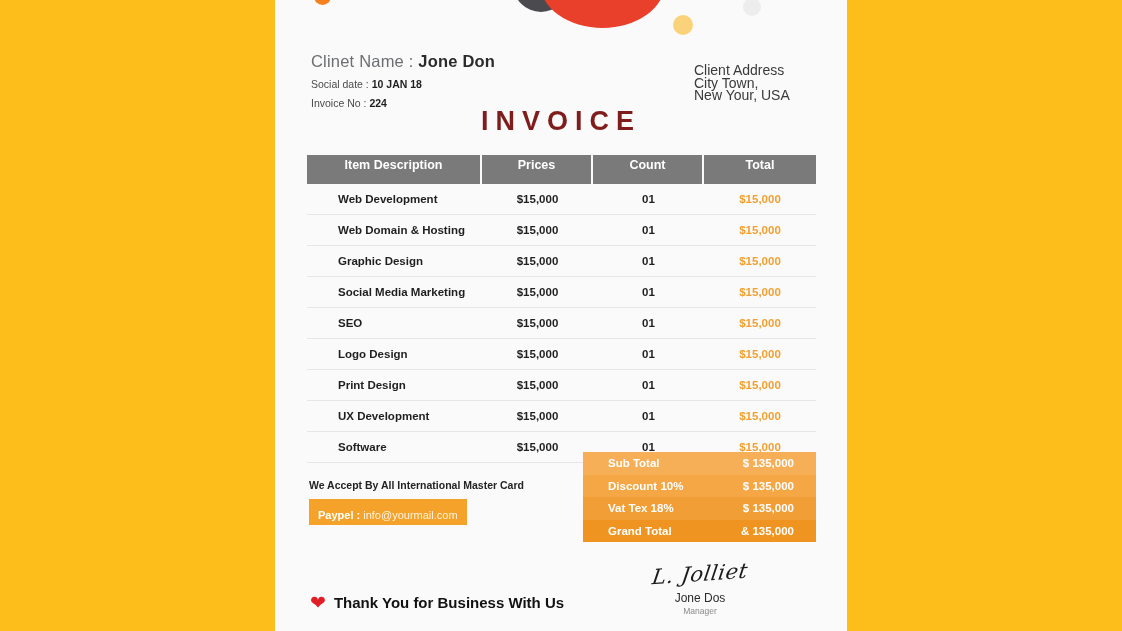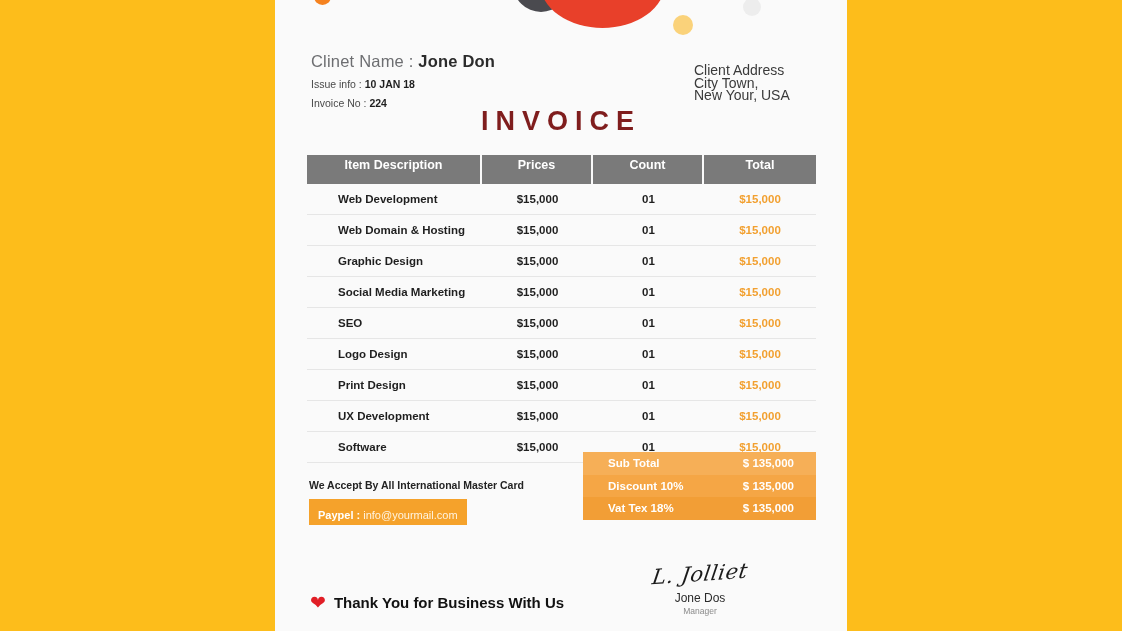--- a/index.html
+++ b/index.html
@@ -237,21 +237,21 @@
   <div class="deco" id="deco-red-blob"></div>
   <div class="deco" id="deco-yellow-dot"></div>
   <div class="deco" id="deco-gray-dot"></div>
 
   <div id="client-meta">
     <div id="client-name-line">
       <span>Clinet Name :</span>
       <span id="client-name-value">Jone Don</span>
     </div>
     <div class="meta-line">
-      <span>Issue info :</span>
+      <span>Social date :</span>
       <b>10 JAN 18</b>
     </div>
     <div class="meta-line">
       <span>Invoice No :</span>
       <b>224</b>
     </div>
   </div>
 
   <div id="client-address">
     <div>Client Address</div>
@@ -340,20 +340,24 @@
         <div class="t-value">$ 135,000</div>
       </div>
       <div class="total-row" id="total-row-1">
         <div class="t-label">Discount 10%</div>
         <div class="t-value">$ 135,000</div>
       </div>
       <div class="total-row" id="total-row-2">
         <div class="t-label">Vat Tex 18%</div>
         <div class="t-value">$ 135,000</div>
       </div>
+      <div class="total-row" id="total-row-3">
+        <div class="t-label">Grand Total</div>
+        <div class="t-value">&amp; 135,000</div>
+      </div>
     </div>
 
   <div id="thanks-block">
     <span id="heart-icon">❤</span>
     <span id="thanks-text">Thank You for Business With Us</span>
   </div>
 
   <div id="signature-block">
     <div id="signature-mark">L. Jolliet</div>
     <div id="signer-name">Jone Dos</div>

